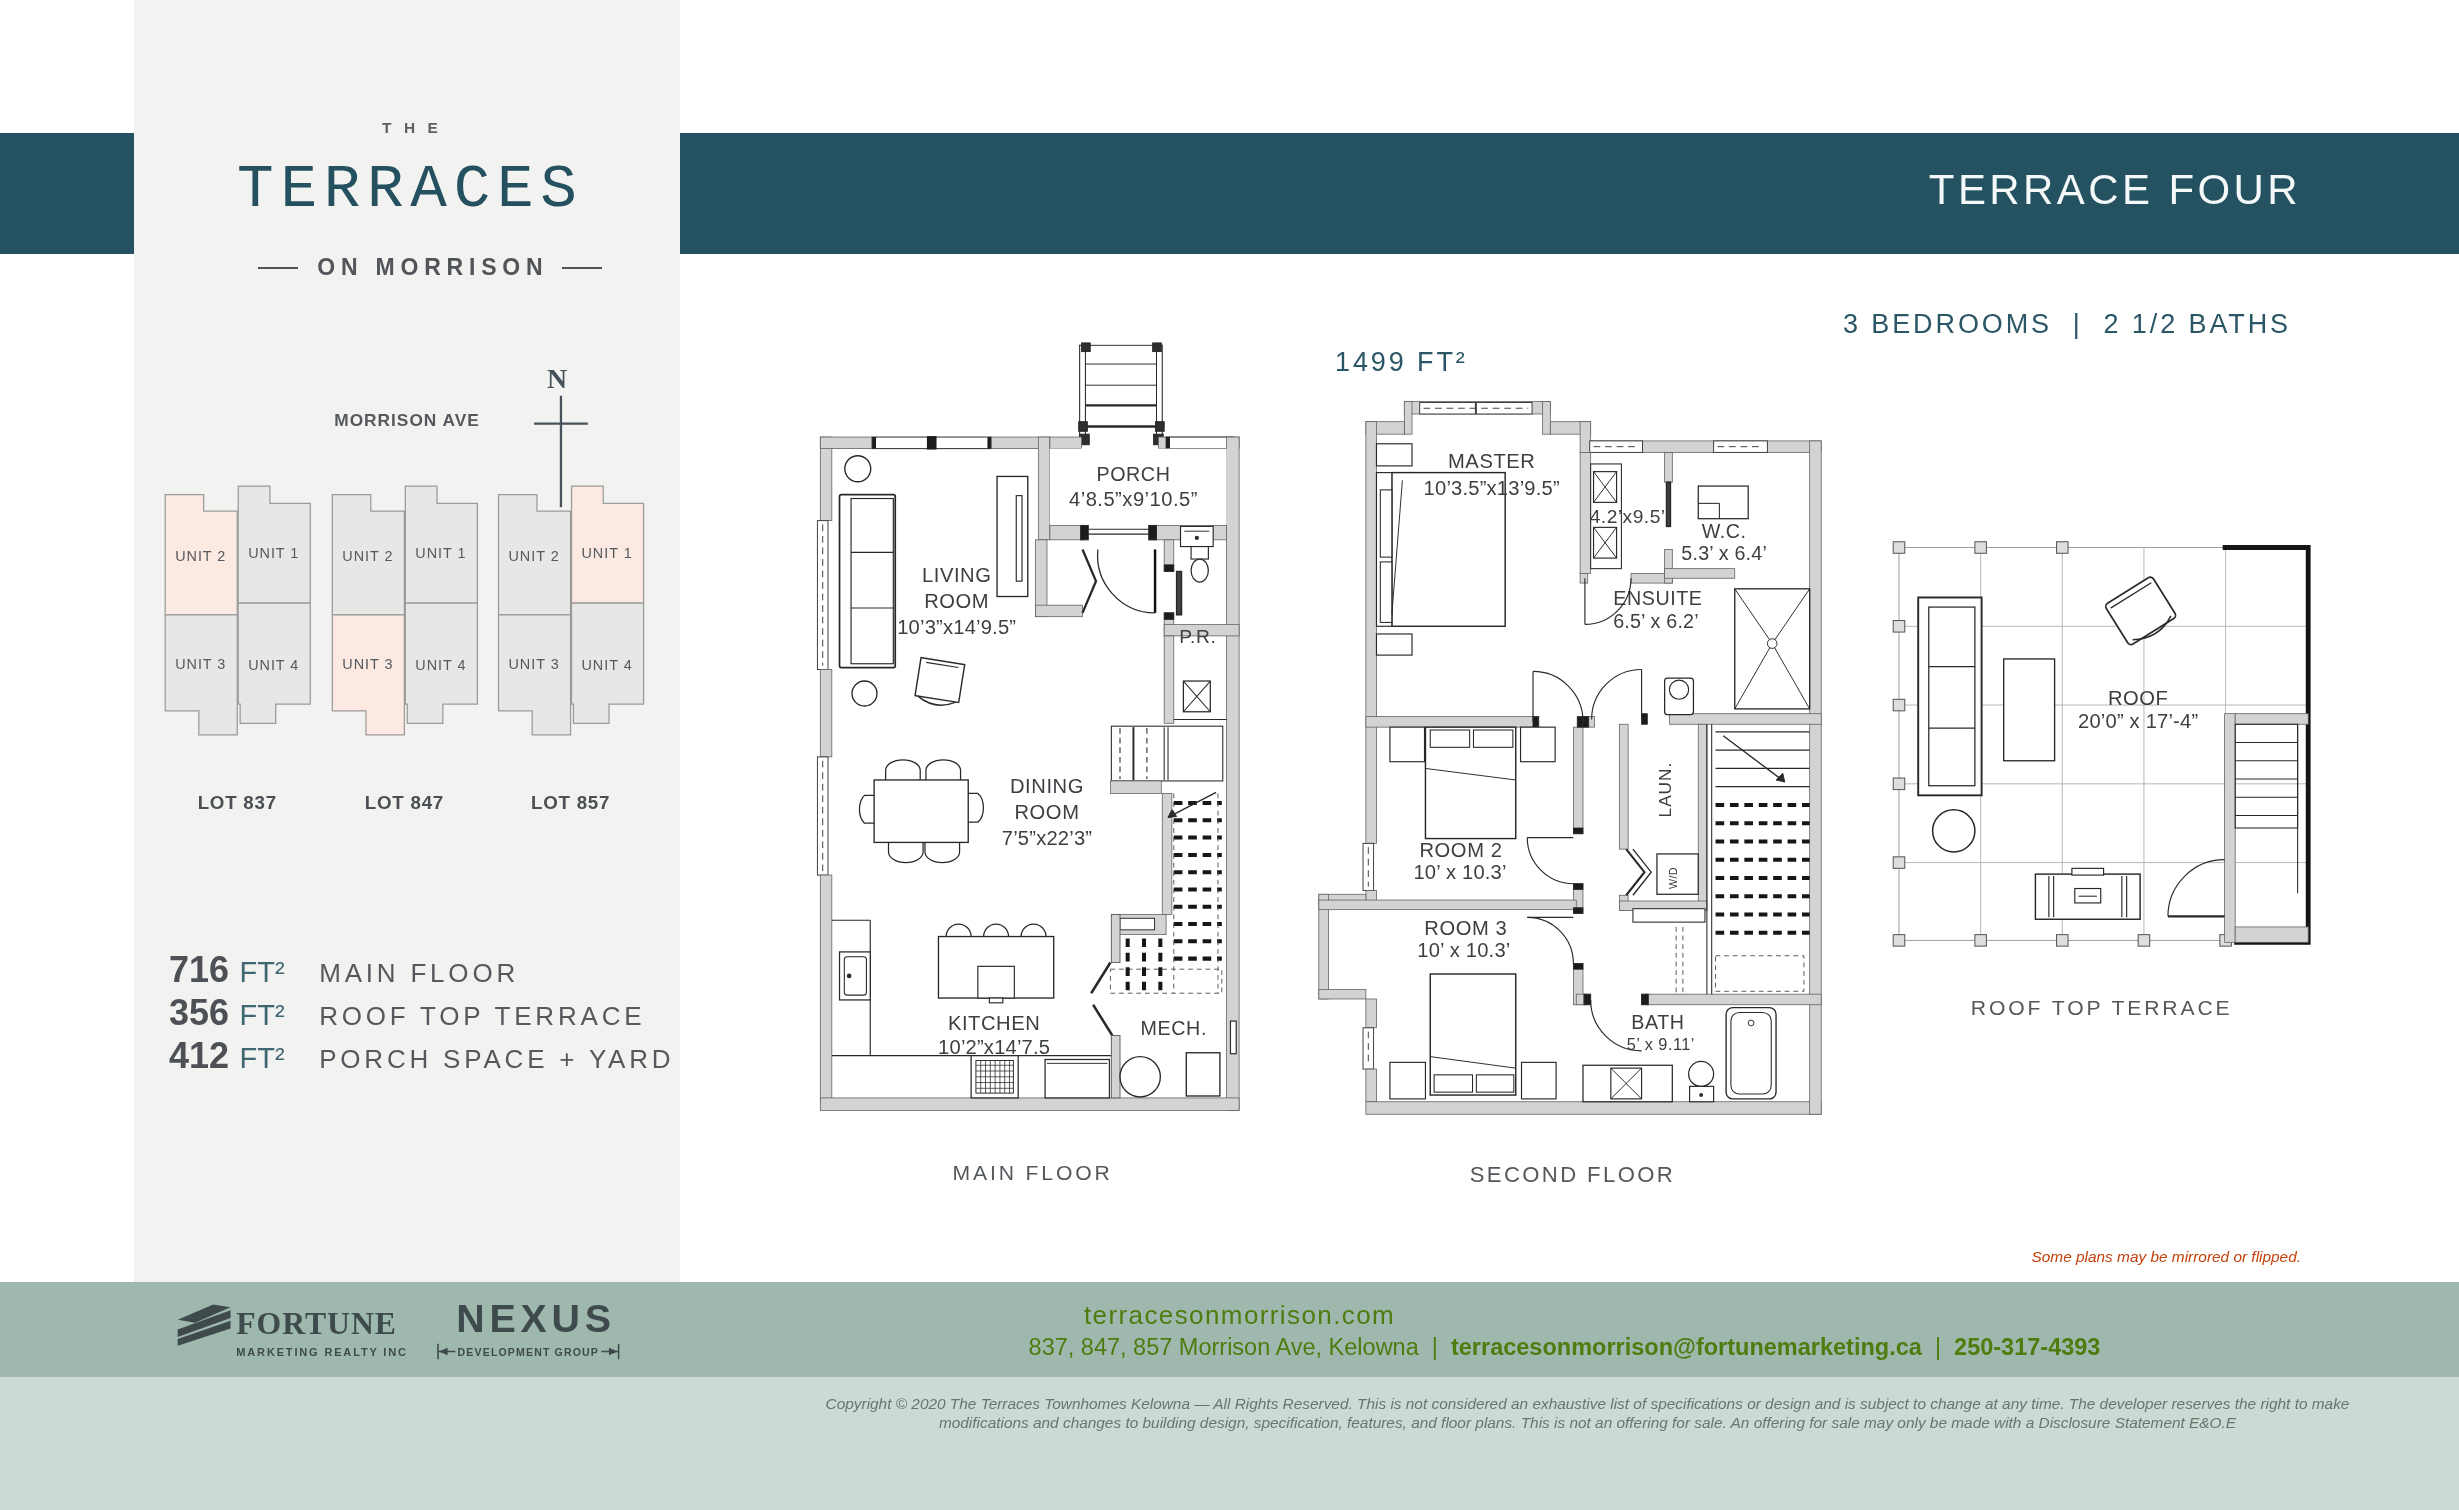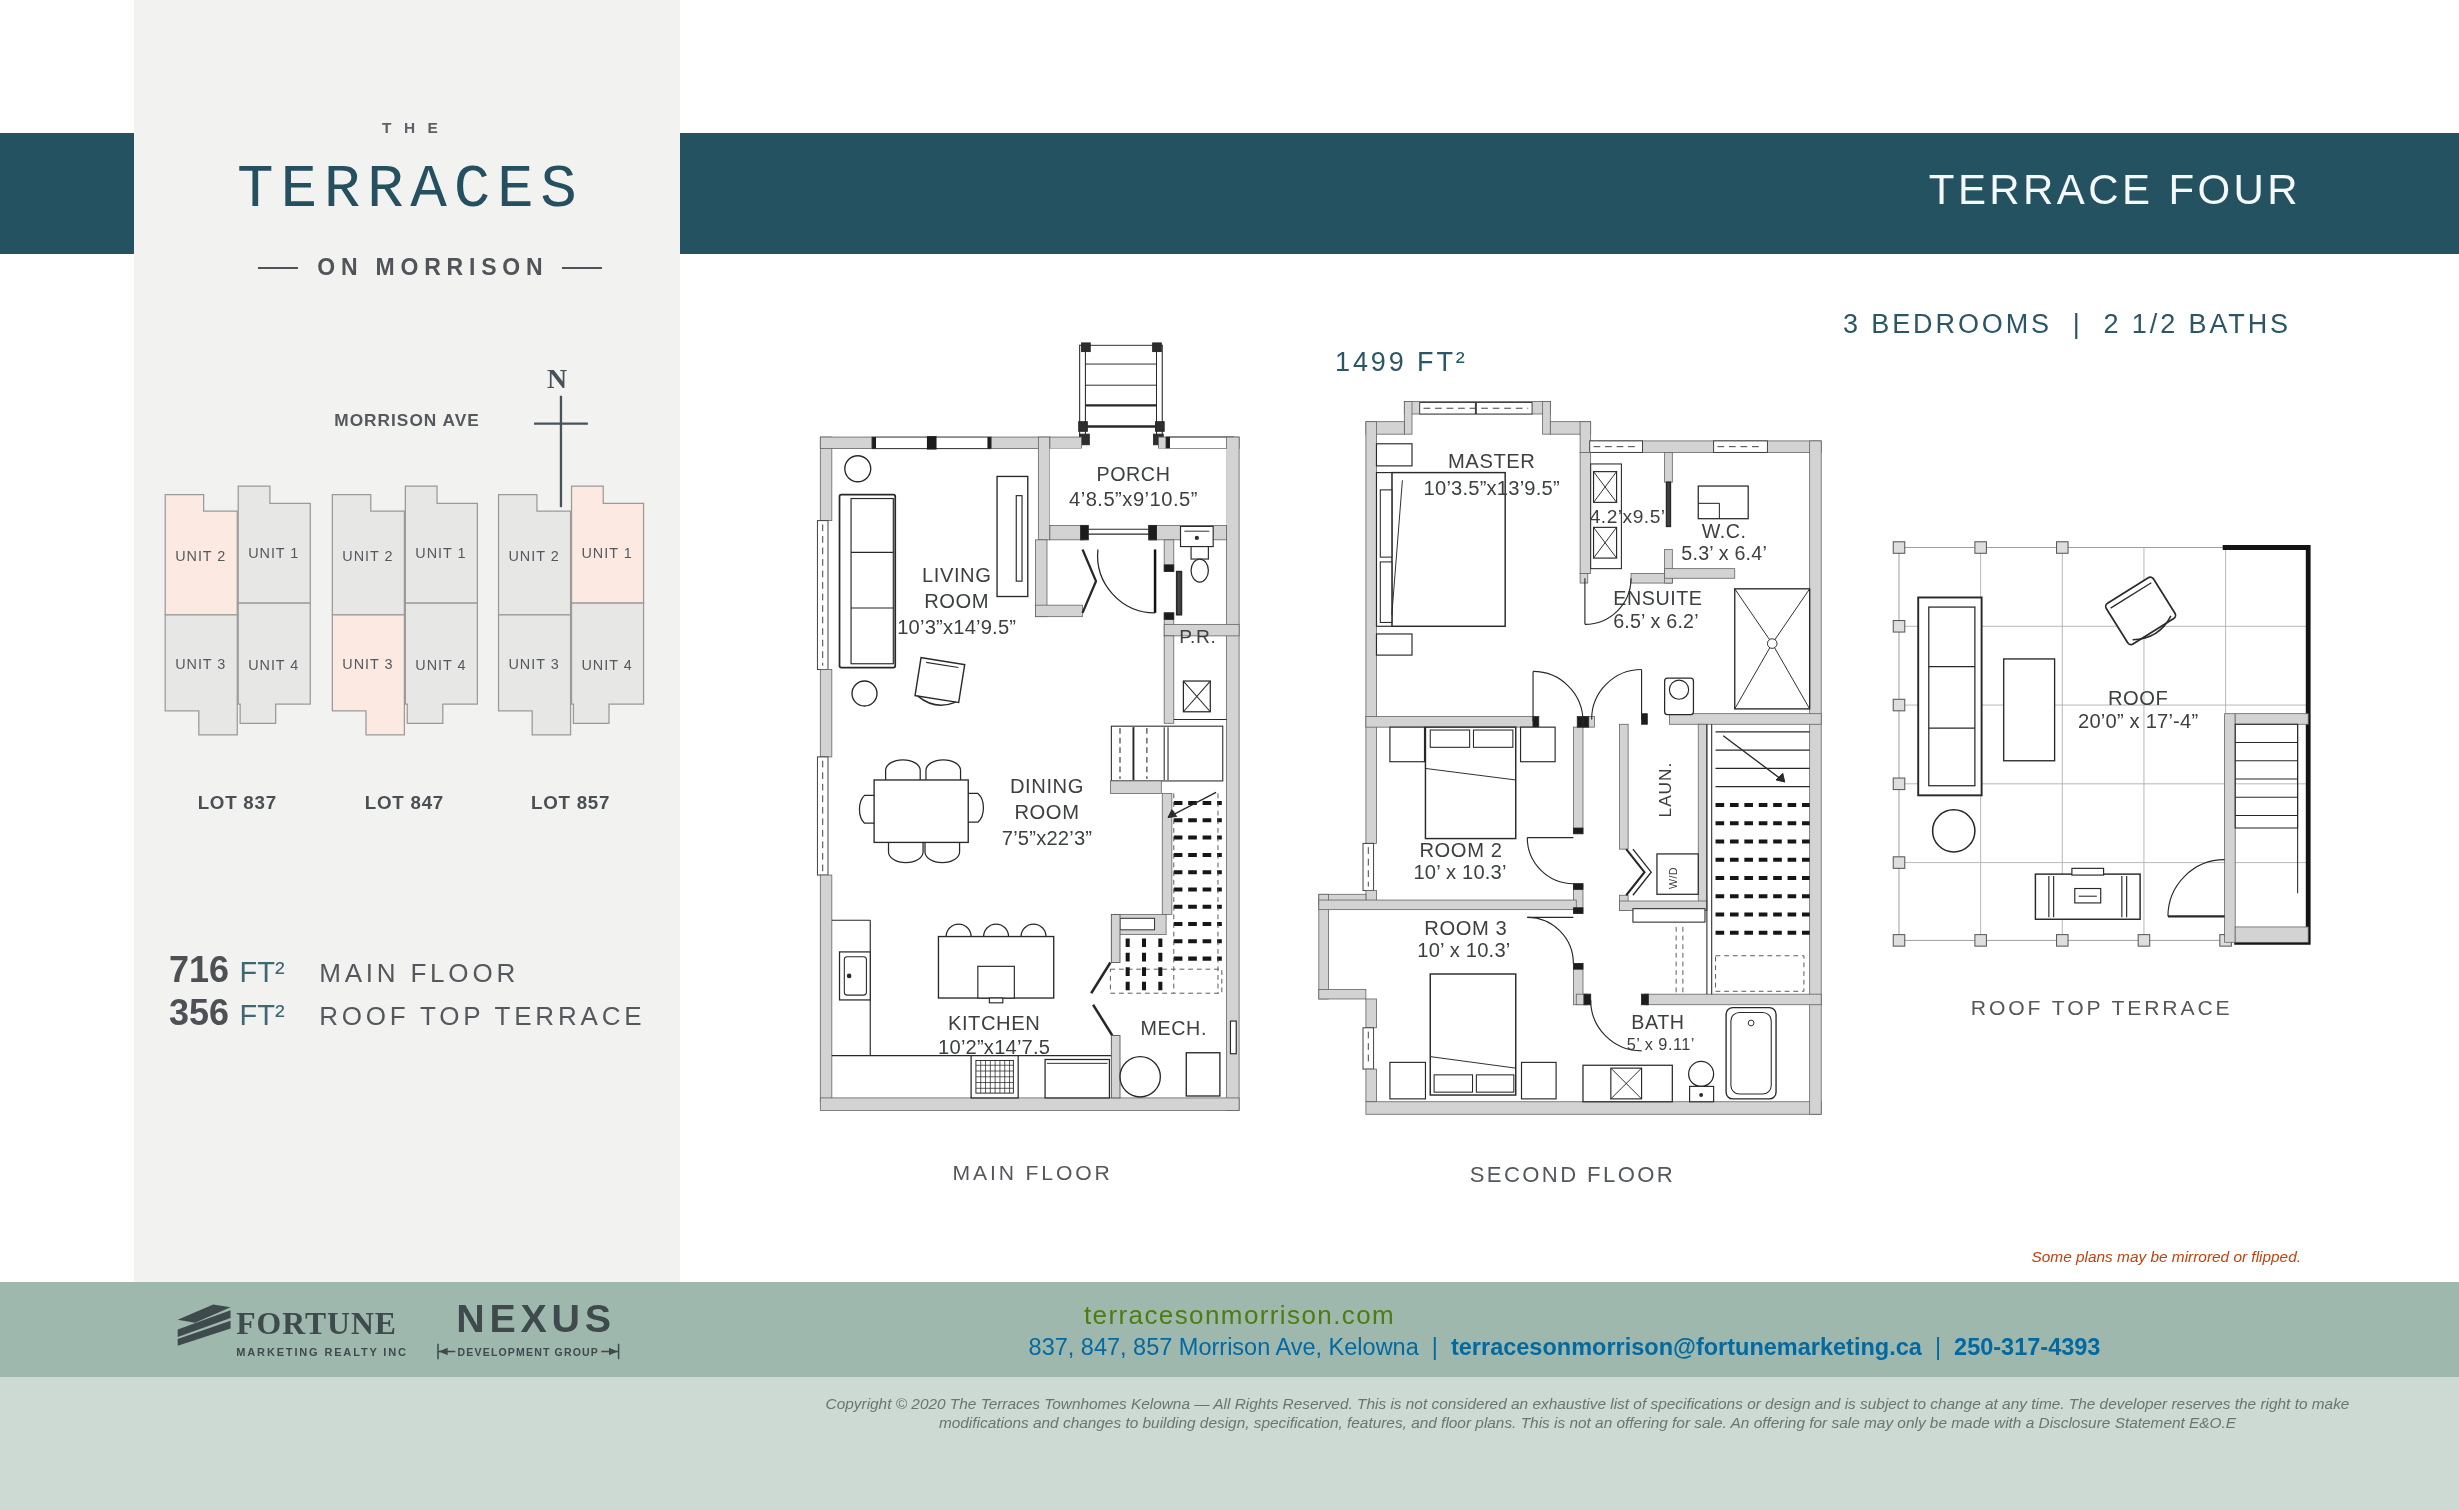--- a/index.html
+++ b/index.html
@@ -35,33 +35,34 @@
 <div class="abs" style="left:134px;top:410px;width:546px;text-align:center;color:#55585c;
      font-size:17.3px;font-weight:bold;letter-spacing:1px;">MORRISON AVE</div>
 
 <div class="abs" style="left:144px;top:949px;width:596px;color:#4d5156;font-size:29px;white-space:nowrap;">
 
   <div style="height:43px;"><span style="display:inline-block;width:85px;text-align:right;font-weight:bold;font-size:36px;">716</span><span style="display:inline-block;width:69px;text-align:left;margin-left:10.6px;color:#3f6673;">FT²</span><span style="font-size:26px;letter-spacing:3.8px;color:#55585c;margin-left:10.6px;">MAIN FLOOR</span></div>
 
 
   <div style="height:43px;"><span style="display:inline-block;width:85px;text-align:right;font-weight:bold;font-size:36px;">356</span><span style="display:inline-block;width:69px;text-align:left;margin-left:10.6px;color:#3f6673;">FT²</span><span style="font-size:26px;letter-spacing:3.8px;color:#55585c;margin-left:10.6px;">ROOF TOP TERRACE</span></div>
 
+  <div style="height:43px;"><span style="display:inline-block;width:85px;text-align:right;font-weight:bold;font-size:36px;">412</span><span style="display:inline-block;width:69px;text-align:left;margin-left:10.6px;color:#3f6673;">FT²</span><span style="font-size:26px;letter-spacing:3.8px;color:#55585c;margin-left:10.6px;">PORCH SPACE + YARD</span></div>
 </div>
 
 <div class="abs" style="left:1729px;top:1248px;width:572px;text-align:right;color:#c2410c;
      font-size:15.4px;font-style:italic;">Some plans may be mirrored or flipped.</div>
 
 <div class="abs" style="left:0;top:1282px;width:2459px;height:95px;background:#9fb8ae;"></div>
 
 <div class="abs" style="left:0;top:1377px;width:2459px;height:134px;background:#cdd9d3;"></div>
 
 <div class="abs" style="left:1084px;top:1300px;width:961px;color:#4d7c0f;
      font-size:26px;font-weight:normal;letter-spacing:1.4px;">terracesonmorrison.com</div>
 
-<div class="abs" style="left:892px;top:1334px;width:1345px;text-align:center;color:#0369a1;font-size:23.5px;">
+<div class="abs" style="left:892px;top:1334px;width:1345px;text-align:center;color:#4d7c0f;font-size:23.5px;">
   837, 847, 857 Morrison Ave, Kelowna &nbsp;|&nbsp; <b>terracesonmorrison@fortunemarketing.ca</b> &nbsp;|&nbsp; <b>250-317-4393</b></div>
 
 <div class="abs" style="left:771px;top:1394px;width:1633px;text-align:center;color:#67776f;
      font-size:15.4px;font-style:italic;line-height:19px;">Copyright © 2020 The Terraces Townhomes Kelowna — All Rights Reserved. This is not considered an exhaustive list of specifications or design and is subject to change at any time. The developer reserves the right to make<br>modifications and changes to building design, specification, features, and floor plans. This is not an offering for sale. An offering for sale may only be made with a Disclosure Statement E&amp;O.E</div>
 
 <svg class="abs" style="left:0;top:0;" width="2459" height="1510" viewBox="0 0 2560 1572" fill="none" stroke-linecap="butt">
 <g>
 
 <polygon points="172,515 212,515 212,532 247,532 247,640 172,640" fill="#fbe9e2" stroke="#9a9a9a" stroke-width="1.3"></polygon>
 

